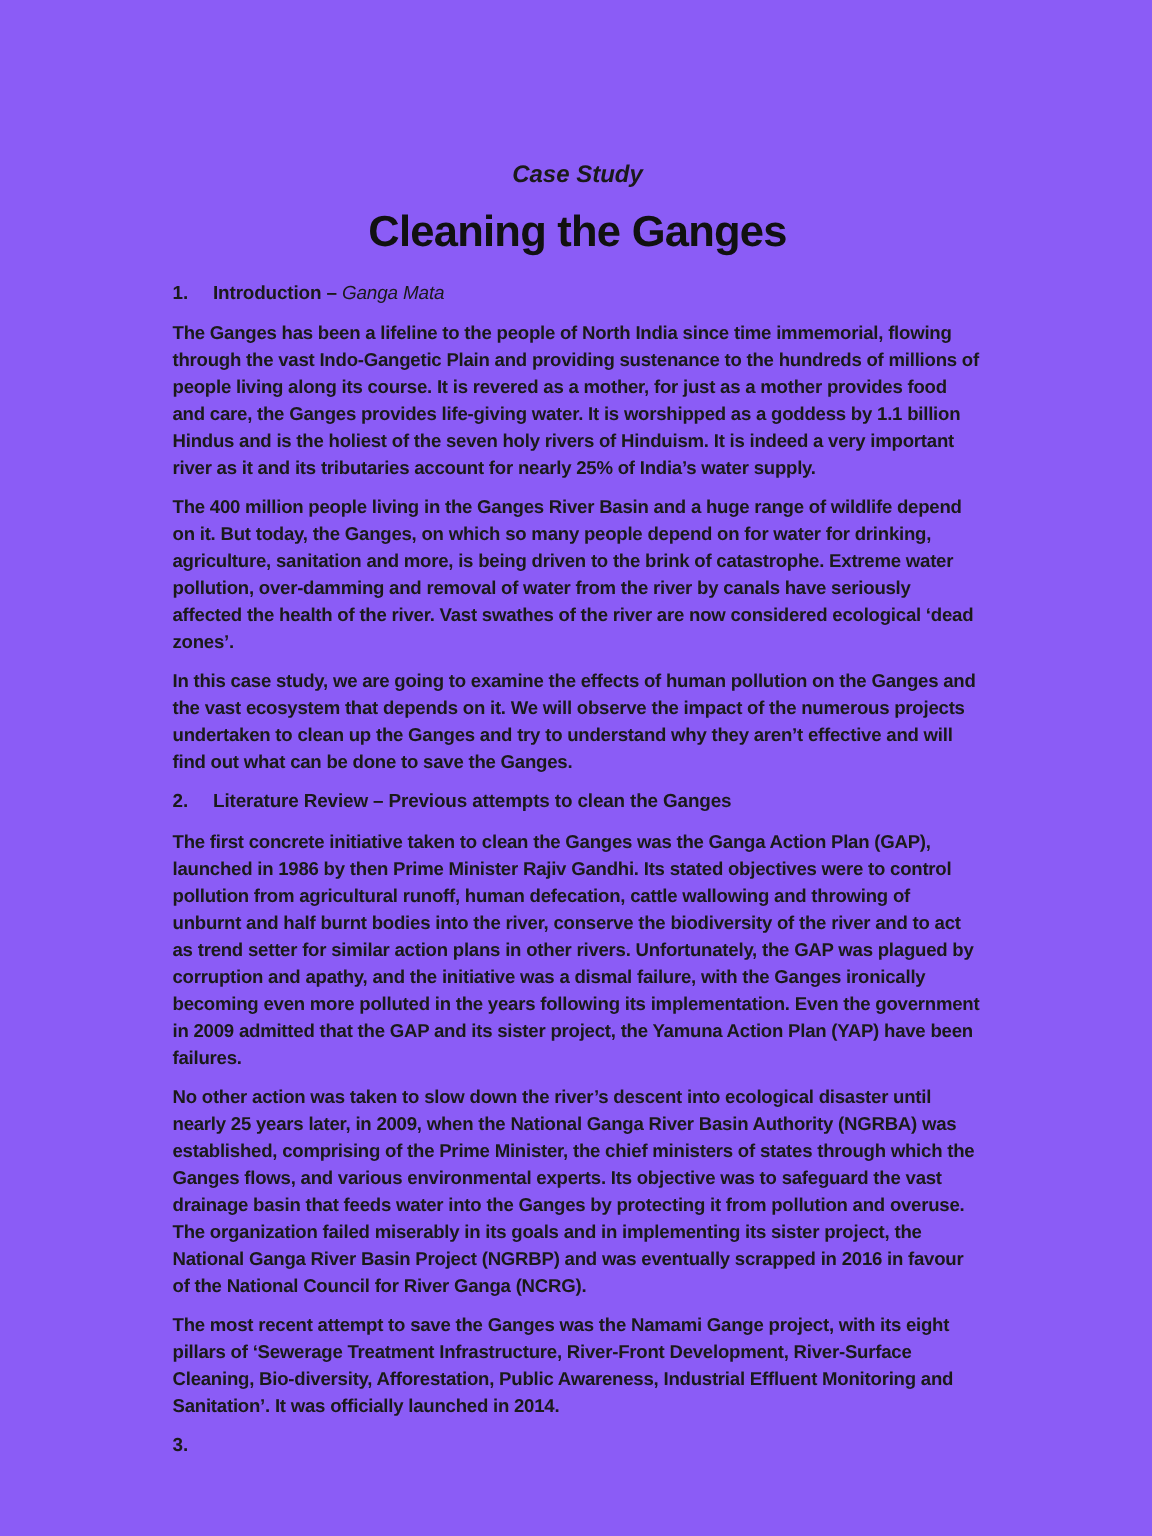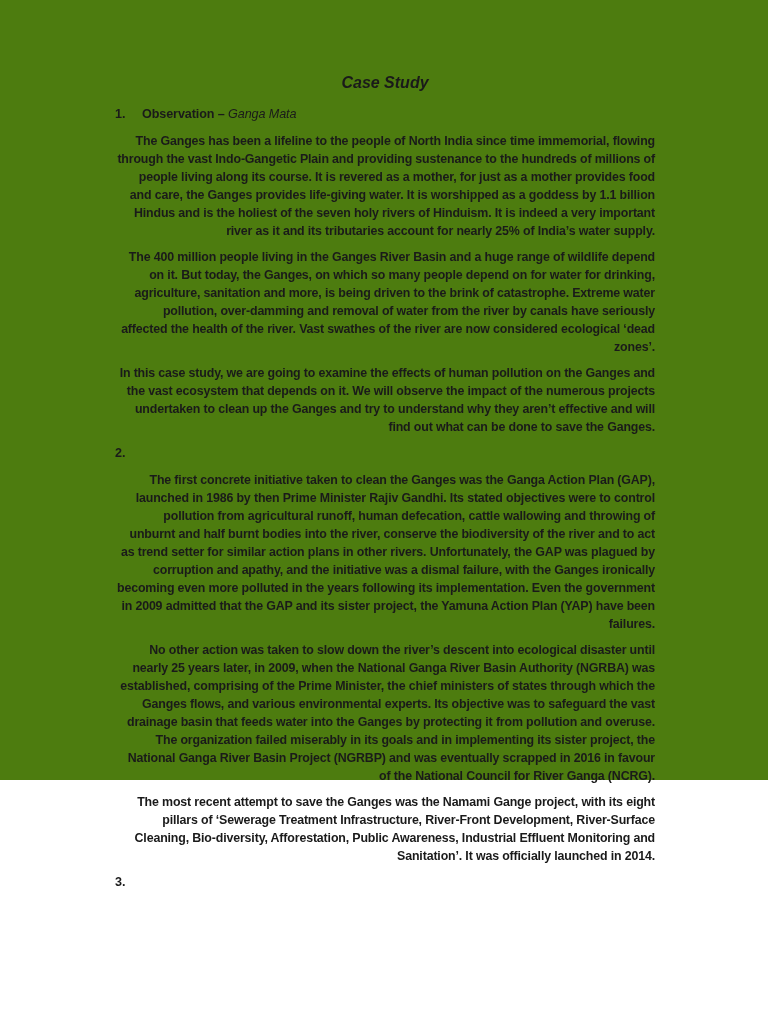--- a/index.html
+++ b/index.html
@@ -10,23 +10,23 @@
   body {
     width: 768px;
     height: 1024px;
     overflow: hidden;
     font-family: "Liberation Sans", "DejaVu Sans", sans-serif;
     color: #1a1a1a;
   }
   .page {
     box-sizing: border-box;
     width: 768px;
-    height: 780px;
-    padding: 74px 113px 0 115px;
-    background: #4d7c0f;
+    height: 1024px;
+    padding: 108px 113px 0 115px;
+    background: #8b5cf6;
   }
   .kicker {
     text-align: center;
     font-style: italic;
     font-weight: 600;
     font-size: 16px;
     line-height: 18px;
     margin: 0 0 13px 0;
   }
   .title {
@@ -56,44 +56,46 @@
     font-style: italic;
     font-weight: 400;
   }
   p.body-para {
     font-weight: 600;
     font-size: 12.4px;
     line-height: 18px;
     letter-spacing: -0.15px;
     margin: 0 0 8px 0;
     max-width: 542px;
-    text-align: right;
+    text-align: left;
   }
 </style>
 </head>
 <body>
 
 <div class="page">
 
   <div class="kicker">Case Study</div>
 
+  <h1 class="title">Cleaning the Ganges</h1>
 
   <div class="heading">
     <span class="h-num">1.</span>
-    <span class="h-label"><span>Observation – </span><span class="h-italic">Ganga Mata</span></span>
+    <span class="h-label"><span>Introduction – </span><span class="h-italic">Ganga Mata</span></span>
   </div>
 
   <p class="body-para">The Ganges has been a lifeline to the people of North India since time immemorial, flowing through the vast Indo-Gangetic Plain and providing sustenance to the hundreds of millions of people living along its course. It is revered as a mother, for just as a mother provides food and care, the Ganges provides life-giving water. It is worshipped as a goddess by 1.1 billion Hindus and is the holiest of the seven holy rivers of Hinduism. It is indeed a very important river as it and its tributaries account for nearly 25% of India’s water supply.</p>
 
   <p class="body-para">The 400 million people living in the Ganges River Basin and a huge range of wildlife depend on it. But today, the Ganges, on which so many people depend on for water for drinking, agriculture, sanitation and more, is being driven to the brink of catastrophe. Extreme water pollution, over-damming and removal of water from the river by canals have seriously affected the health of the river. Vast swathes of the river are now considered ecological ‘dead zones’.</p>
 
   <p class="body-para">In this case study, we are going to examine the effects of human pollution on the Ganges and the vast ecosystem that depends on it. We will observe the impact of the numerous projects undertaken to clean up the Ganges and try to understand why they aren’t effective and will find out what can be done to save the Ganges.</p>
 
   <div class="heading">
     <span class="h-num">2.</span>
+    <span class="h-label"><span>Literature Review – Previous attempts to clean the Ganges</span></span>
   </div>
 
   <p class="body-para">The first concrete initiative taken to clean the Ganges was the Ganga Action Plan (GAP), launched in 1986 by then Prime Minister Rajiv Gandhi. Its stated objectives were to control pollution from agricultural runoff, human defecation, cattle wallowing and throwing of unburnt and half burnt bodies into the river, conserve the biodiversity of the river and to act as trend setter for similar action plans in other rivers. Unfortunately, the GAP was plagued by corruption and apathy, and the initiative was a dismal failure, with the Ganges ironically becoming even more polluted in the years following its implementation. Even the government in 2009 admitted that the GAP and its sister project, the Yamuna Action Plan (YAP) have been failures.</p>
 
   <p class="body-para">No other action was taken to slow down the river’s descent into ecological disaster until nearly 25 years later, in 2009, when the National Ganga River Basin Authority (NGRBA) was established, comprising of the Prime Minister, the chief ministers of states through which the Ganges flows, and various environmental experts. Its objective was to safeguard the vast drainage basin that feeds water into the Ganges by protecting it from pollution and overuse. The organization failed miserably in its goals and in implementing its sister project, the National Ganga River Basin Project (NGRBP) and was eventually scrapped in 2016 in favour of the National Council for River Ganga (NCRG).</p>
 
   <p class="body-para">The most recent attempt to save the Ganges was the Namami Gange project, with its eight pillars of ‘Sewerage Treatment Infrastructure, River-Front Development, River-Surface Cleaning, Bio-diversity, Afforestation, Public Awareness, Industrial Effluent Monitoring and Sanitation’. It was officially launched in 2014.</p>
 
   <div class="heading">
     <span class="h-num">3.</span>

